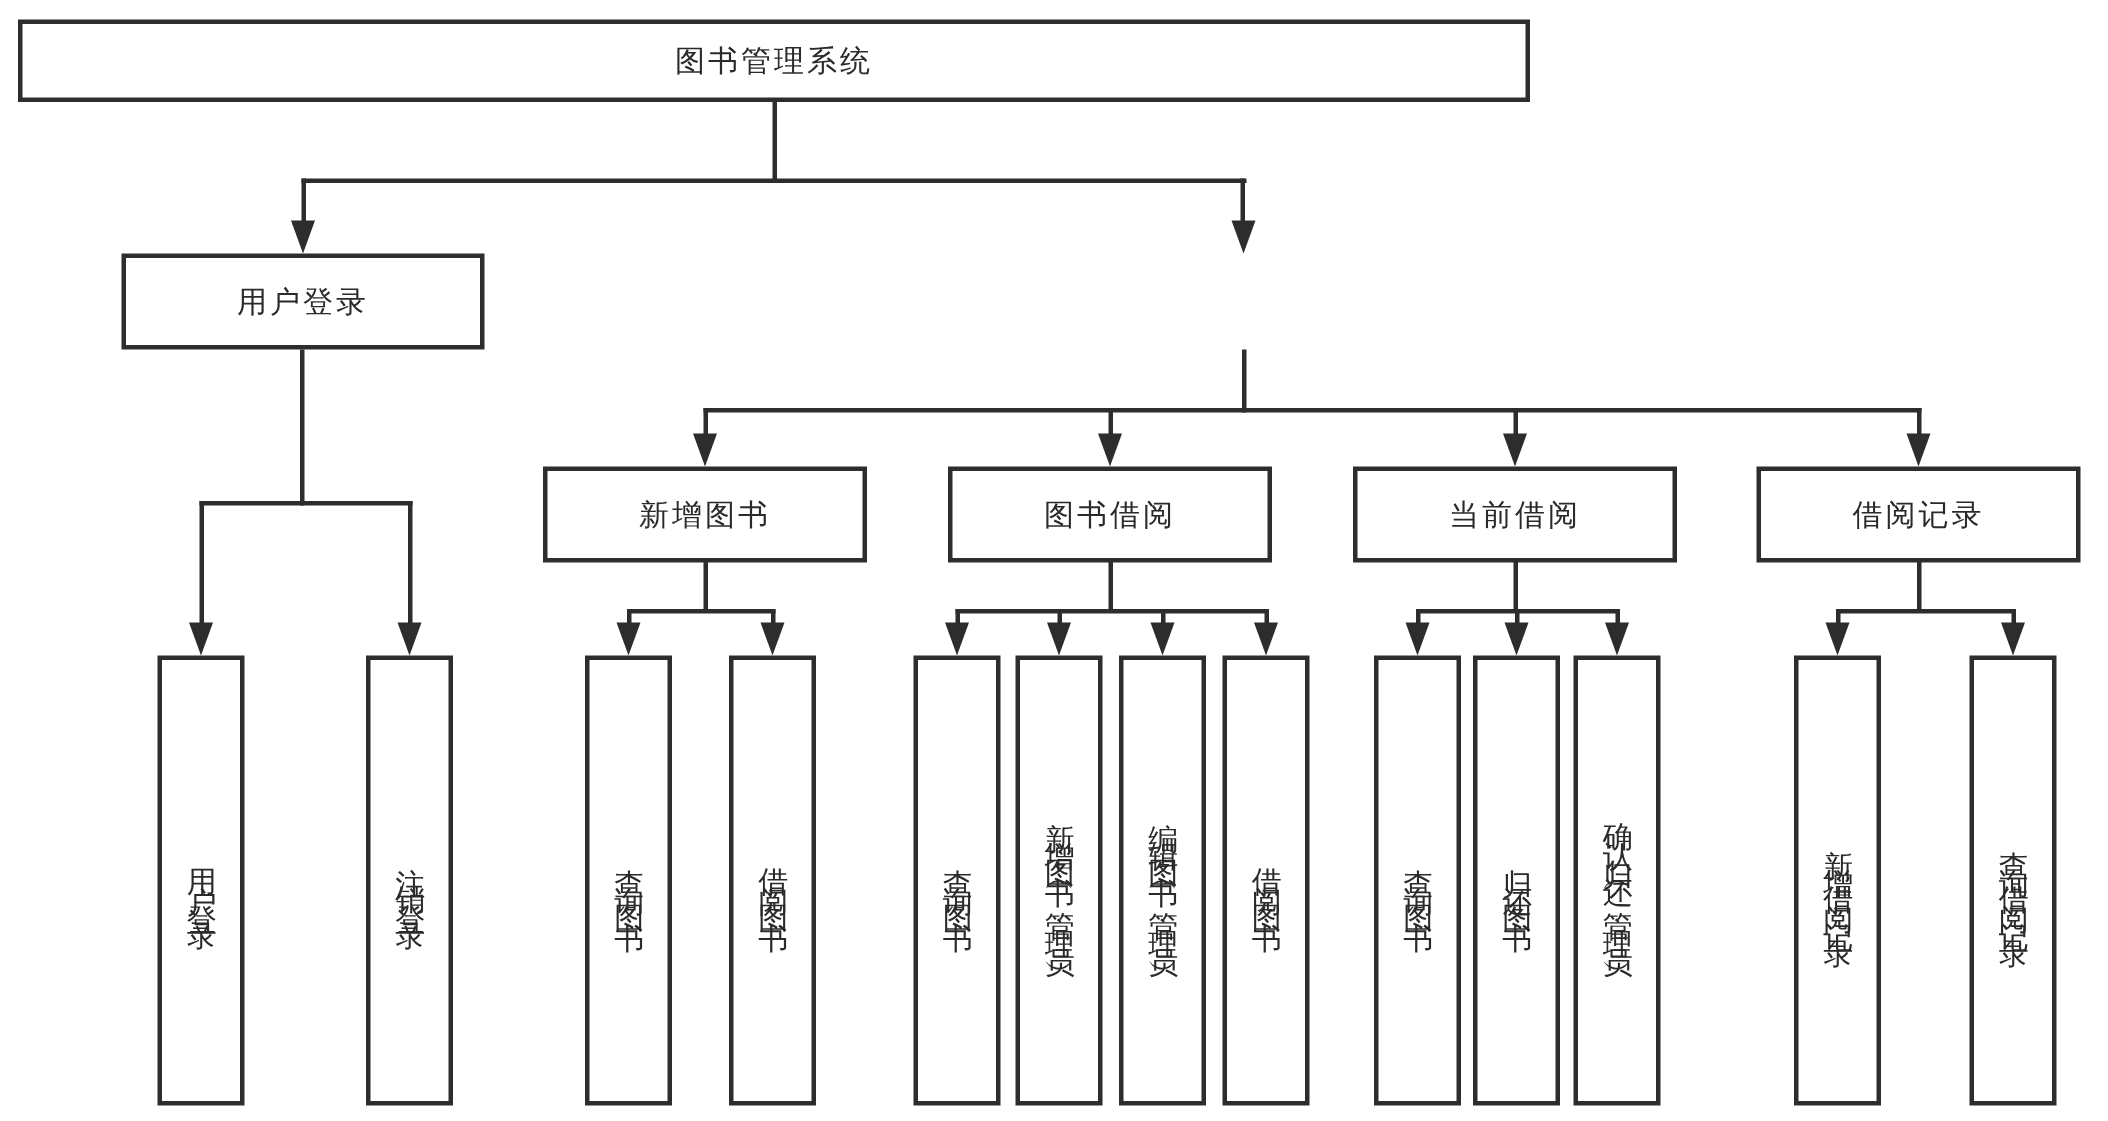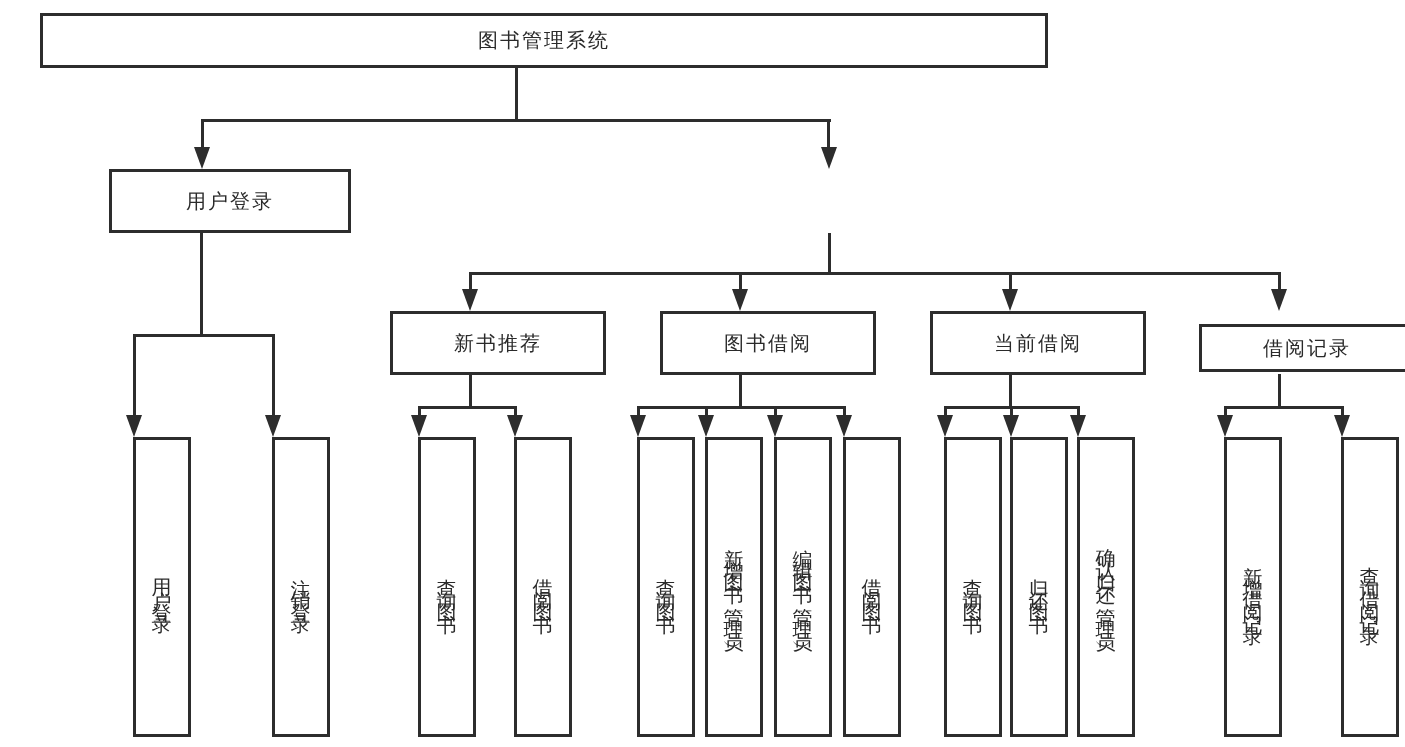--- a/index.html
+++ b/index.html
@@ -2,21 +2,21 @@
 <html><head>
 <meta charset="utf-8">
 <style>
   html,body{margin:0;padding:0;background:#fff;}
   .canvas{
     position:relative;width:1405px;height:747px;background:#ffffff;
     font-family:"Liberation Sans","DejaVu Sans",sans-serif;color:#2a2a2a;overflow:hidden;
   }
   .box{
     position:absolute;background:#ffffff;border:3px solid #2d2d2d;box-sizing:border-box;
-    display:flex;align-items:center;justify-content:center;margin-left:28px;
+    display:flex;align-items:center;justify-content:center;
   }
   .hbox{font-size:20px;letter-spacing:2px;}
   .vbox .vtext{
     display:block;writing-mode:vertical-rl;text-orientation:mixed;
     font-size:20px;letter-spacing:12px;line-height:1.0;white-space:nowrap;
   }
   .line{position:absolute;background:#2d2d2d;}
   .ahead{
     position:absolute;width:0;height:0;
     border-left:8px solid transparent;border-right:8px solid transparent;
@@ -54,24 +54,24 @@
   <div class="line" style="left:469px;top:272px;width:812px;height:3px"></div>
   <div class="line" style="left:469px;top:272px;width:3px;height:20px"></div>
   <div class="ahead" style="left:462px;top:289px"></div>
   <div class="line" style="left:739px;top:272px;width:3px;height:20px"></div>
   <div class="ahead" style="left:732px;top:289px"></div>
   <div class="line" style="left:1009px;top:272px;width:3px;height:20px"></div>
   <div class="ahead" style="left:1002px;top:289px"></div>
   <div class="line" style="left:1278px;top:272px;width:3px;height:20px"></div>
   <div class="ahead" style="left:1271px;top:289px"></div>
 
-  <div class="box hbox" style="left:362px;top:311px;width:216px;height:64px">新书推荐</div>
+  <div class="box hbox" style="left:362px;top:311px;width:216px;height:64px">新增图书</div>
   <div class="box hbox" style="left:632px;top:311px;width:216px;height:64px">图书借阅</div>
   <div class="box hbox" style="left:902px;top:311px;width:216px;height:64px">当前借阅</div>
-  <div class="box hbox" style="left:1171px;top:324px;width:216px;height:48px">借阅记录</div>
+  <div class="box hbox" style="left:1171px;top:311px;width:216px;height:64px">借阅记录</div>
 
   <div class="line" style="left:469px;top:374px;width:3px;height:34px"></div>
   <div class="line" style="left:418px;top:406px;width:99px;height:3px"></div>
   <div class="line" style="left:418px;top:406px;width:3px;height:12px"></div>
   <div class="ahead" style="left:411px;top:415px"></div>
   <div class="line" style="left:514px;top:406px;width:3px;height:12px"></div>
   <div class="ahead" style="left:507px;top:415px"></div>
 
   <div class="line" style="left:739px;top:374px;width:3px;height:34px"></div>
   <div class="line" style="left:637px;top:406px;width:209px;height:3px"></div>

